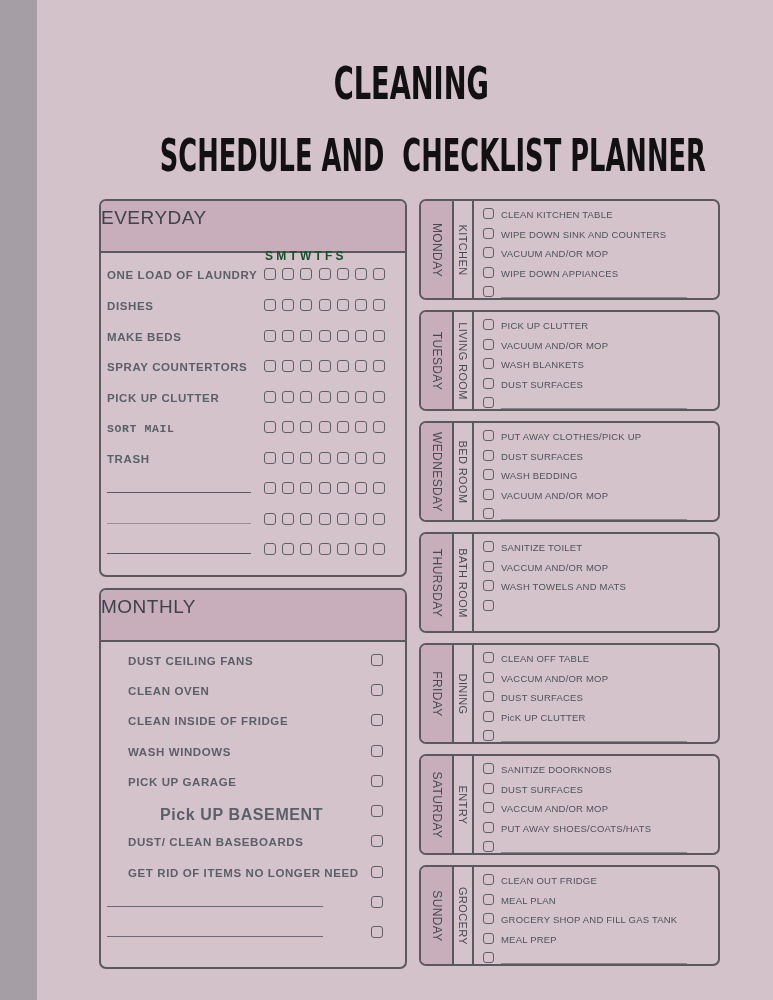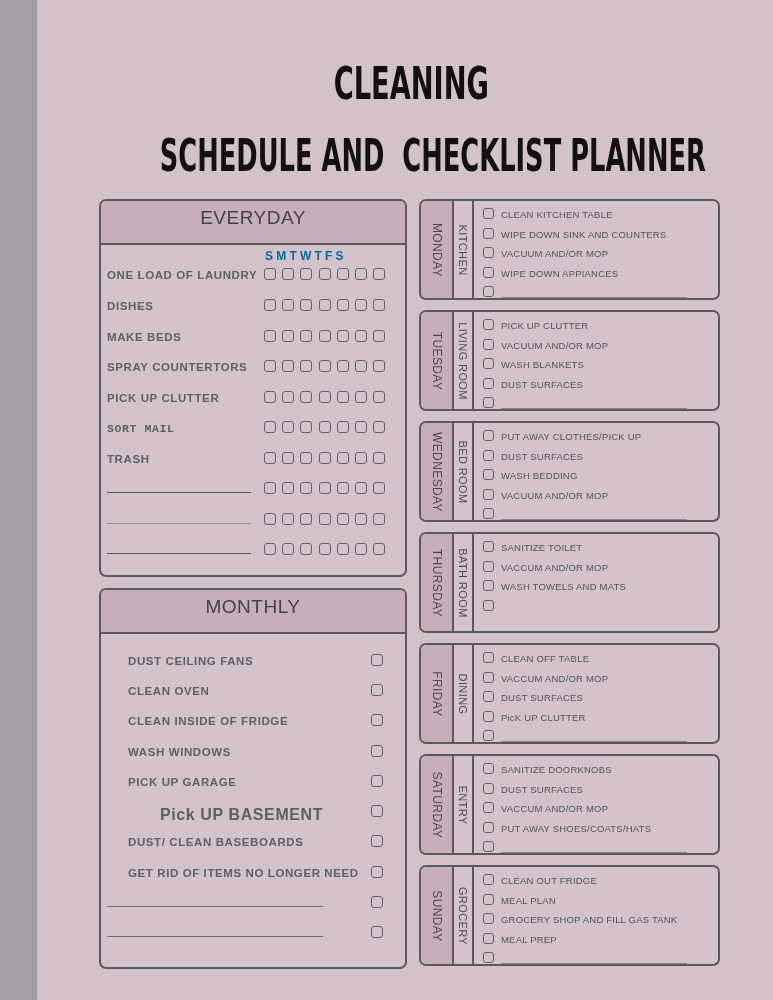--- a/index.html
+++ b/index.html
@@ -7,29 +7,29 @@
   body { background: #d4c2cb; position: relative; font-family: "Liberation Sans", sans-serif; color: #4a4f57; }
   .strip { position: absolute; left: 0; top: 0; width: 37px; height: 1000px; background: #a69ea5; }
   .title1 { position: absolute; left: 0; width: 773px; top: 58px; text-align: center; padding-left: 50px;
     font-family: "DejaVu Sans", sans-serif; font-weight: bold; font-size: 44px; color: #111;
     transform: scaleX(0.62); transform-origin: 411px 0; letter-spacing: 0px; }
   .title2 { position: absolute; left: 0; width: 773px; top: 130px; text-align: center; padding-left: 0px;
     font-family: "DejaVu Sans", sans-serif; font-weight: bold; font-size: 44px; color: #111;
     transform: scaleX(0.585); transform-origin: 385px 0; white-space: pre; }
 
   .box { position: absolute; border: 2px solid #5a5a5e; border-radius: 7px; background: #d5c3cb; }
-  .box-head { height: 44px; background: #c8aebb; border-bottom: 2px solid #5a5a5e; border-radius: 5px 5px 0 0;
-    text-align: center; font-size: 19px; line-height: 34px; color: #3e434b; letter-spacing: 0.5px; }
+  .box-head { height: 52px; background: #c8aebb; border-bottom: 2px solid #5a5a5e; border-radius: 5px 5px 0 0;
+    text-align: left; font-size: 19px; line-height: 34px; color: #3e434b; letter-spacing: 0.5px; }
   .row { position: absolute; left: 6px; right: 8px; height: 20px; }
   .row .lbl { position: absolute; left: 0; top: 3px; font-size: 11.5px; font-weight: bold; color: #5a6068; letter-spacing: 0.6px; white-space: nowrap; }
   .blank-line { position: absolute; left: 0; top: 12px; width: 144px; height: 1px; background: #55585e; }
   .blank-line.faint { background: #9a8f98; }
   .cb { display: inline-block; width: 12px; height: 12px; border: 1.6px solid #5f6066; border-radius: 3px; }
   .cbs { position: absolute; left: 157px; top: 2px; display: flex; gap: 6.2px; }
-  .days { position: absolute; left: 164px; top: 48px; font-size: 12px; color: #0369a1; letter-spacing: 3.2px; font-weight: bold; }
+  .days { position: absolute; left: 164px; top: 48px; font-size: 12px; color: #14532d; letter-spacing: 3.2px; font-weight: bold; }
 
   .mrow { position: absolute; left: 6px; right: 8px; height: 20px; }
   .mrow .lbl { position: absolute; left: 0; top: 3px; font-size: 11.5px; font-weight: bold; color: #5a6068; letter-spacing: 0.6px; white-space: nowrap; padding-left: 21px; }
   .mrow .cb { position: absolute; right: 14px; top: 2px; }
   .mline { position: absolute; left: 0; top: 12px; width: 216px; height: 1px; background: #6a6870; }
 
   .day { position: absolute; left: 419px; width: 301px; height: 101px; border: 2px solid #5a5a5e; border-radius: 7px; background: #d5c3cb; overflow: hidden; }
   .day .dname { position: absolute; left: 0; top: 0; width: 33px; height: 100%; background: #c8aebb; border-right: 2px solid #5a5a5e; }
   .day .room { position: absolute; left: 33px; top: 0; width: 20px; height: 100%; border-right: 2px solid #5a5a5e; }
   .vtext { position: absolute; left: 50%; top: 50%; transform: translate(-50%,-50%) rotate(90deg); white-space: nowrap; font-size: 11px; color: #454a52; letter-spacing: 0.4px; }

